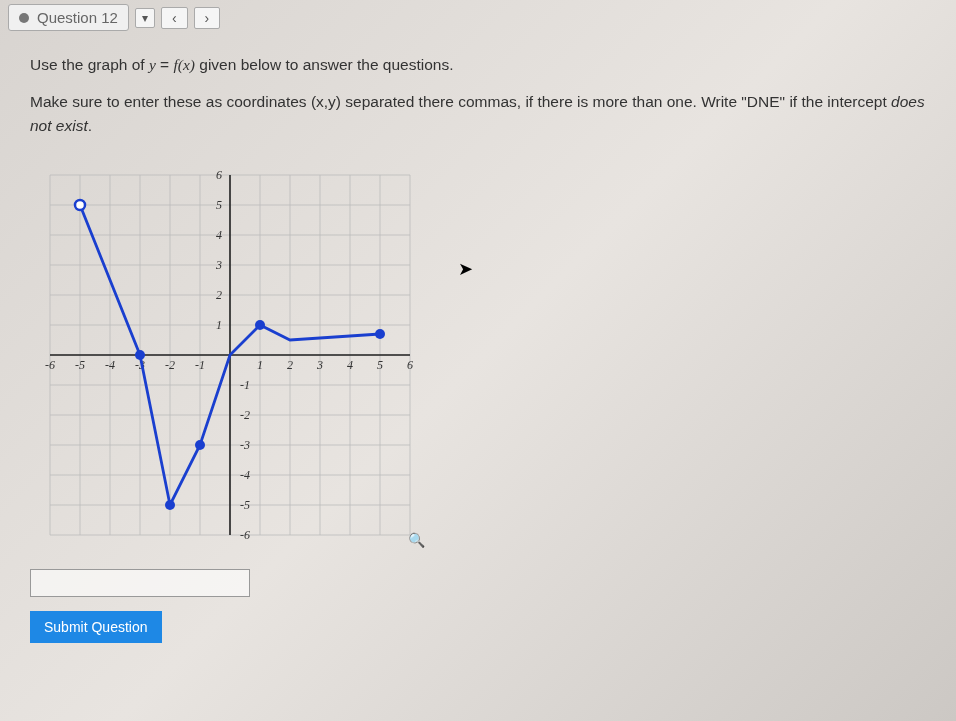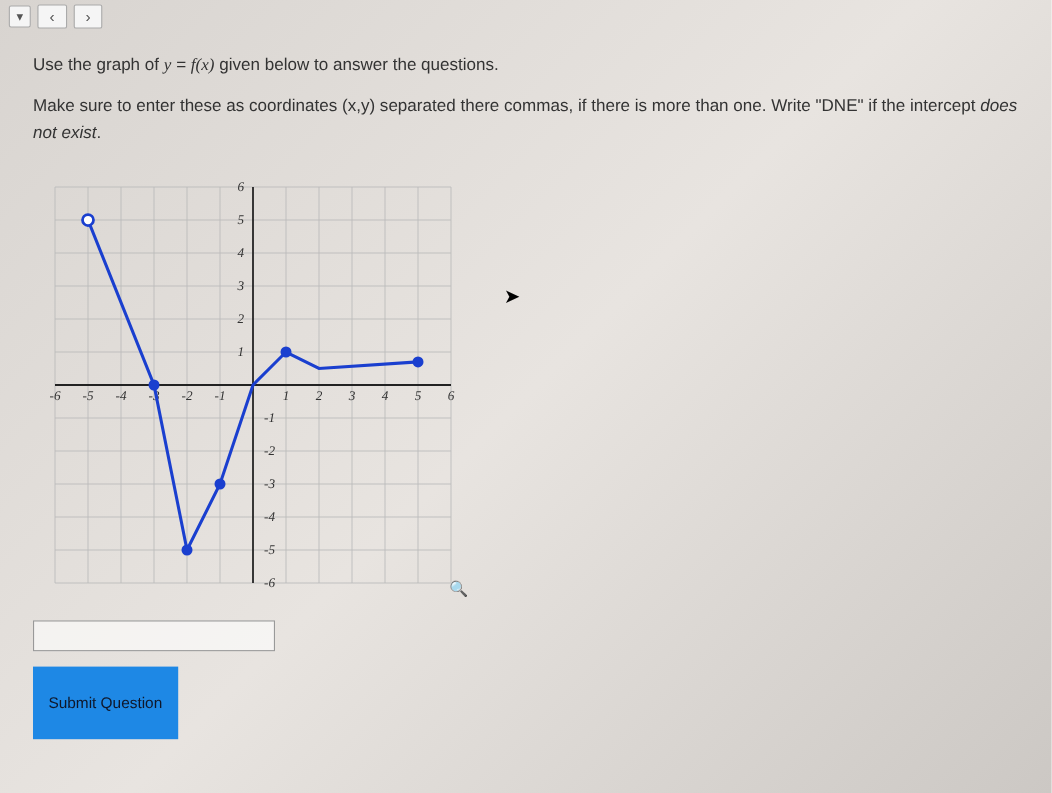--- a/index.html
+++ b/index.html
@@ -75,23 +75,23 @@
     height: 28px;
     border: 1px solid #999;
     background: rgba(255,255,255,0.6);
     padding: 2px 6px;
     font-size: 14px;
   }
   .xvar { color: #c02020; font-style: italic; font-family: 'Times New Roman', serif; }
   .yvar { color: #333; font-style: italic; font-family: 'Times New Roman', serif; }
   .submit-btn {
     background: #1e88e5;
-    color: #0f172a;
+    color: #ffffff;
     border: none;
-    padding: 25px 14px;
+    padding: 8px 14px;
     font-size: 14px;
     cursor: pointer;
   }
   .mathy { font-family: 'Times New Roman', serif; font-style: italic; }
   .underline { }
   .bold { font-weight: normal; text-align: right; }
   .cursor-arrow {
     position: absolute;
     left: 458px;
     top: 258px;
@@ -103,20 +103,24 @@
     right: 4px;
     bottom: 4px;
     font-size: 14px;
     color: #666;
   }
 </style>
 </head>
 <body>
 
 <div class="topbar">
+  <div class="question-pill">
+    <span class="dot"></span>
+    <span>Question 12</span>
+  </div>
   <span class="dropdown-caret">▾</span>
   <span class="navbtn">‹</span>
   <span class="navbtn">›</span>
 </div>
 
 <div class="content">
 
   <div class="instr1">
     <span>Use the graph of </span><span class="mathy">y</span><span> = </span><span class="mathy">f(x)</span><span> given below to answer the questions.</span>
   </div>

